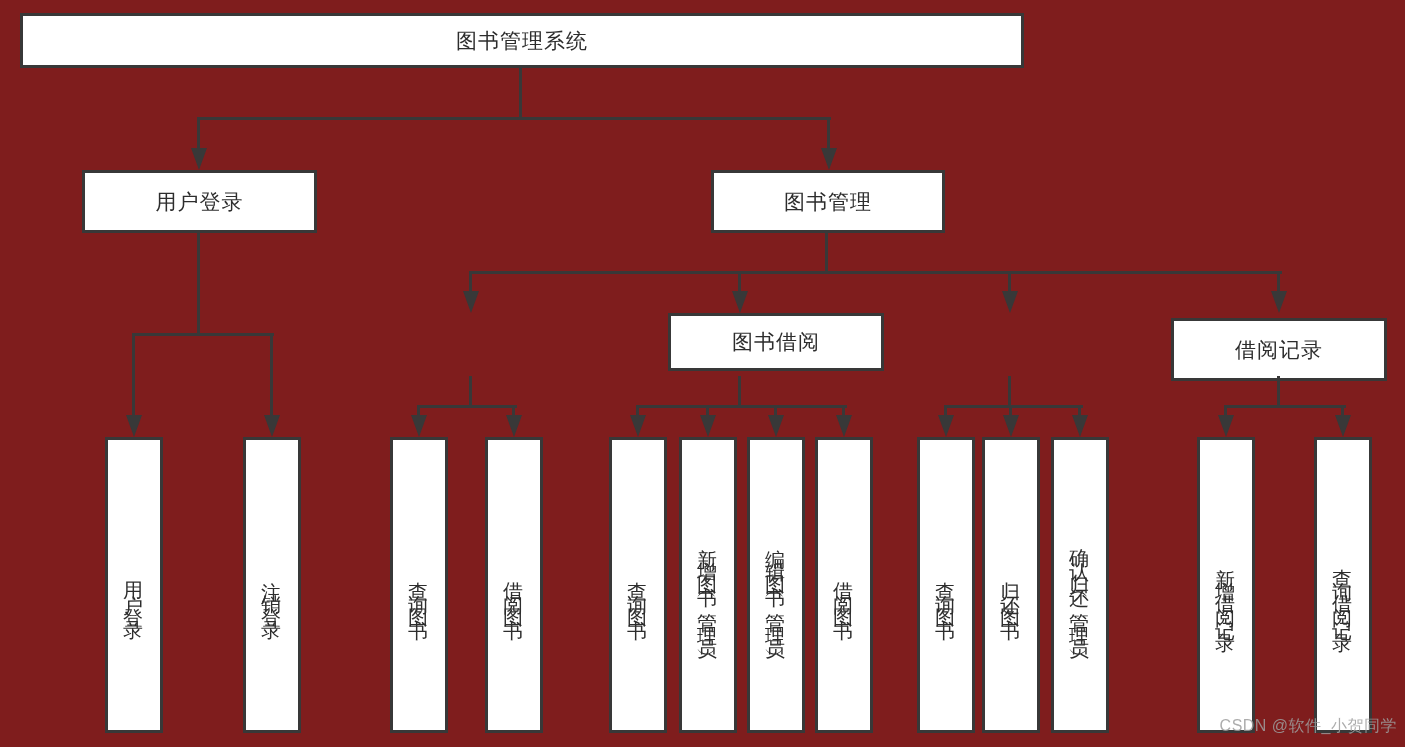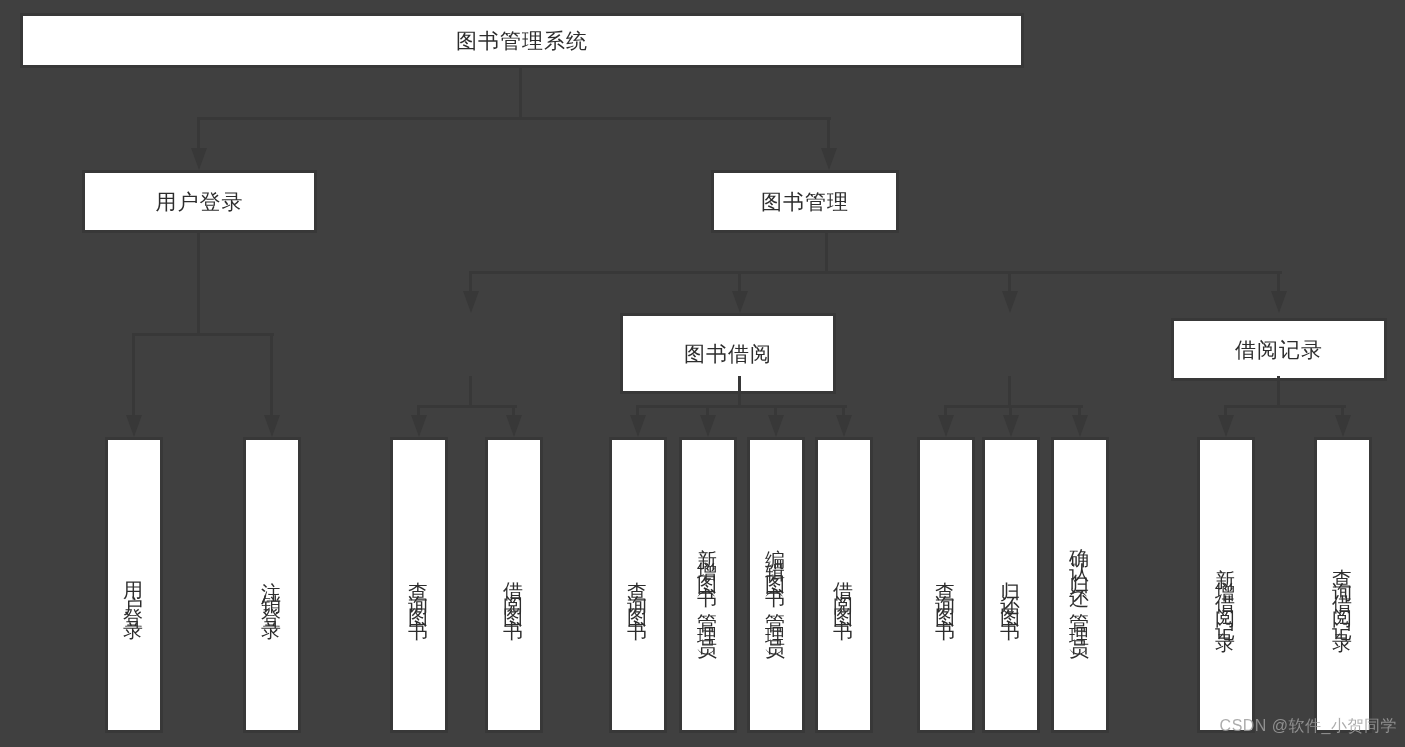--- a/index.html
+++ b/index.html
@@ -4,21 +4,21 @@
 <style>
   html, body { margin: 0; padding: 0; }
   body {
     font-family: "Liberation Sans", "DejaVu Sans", sans-serif;
     background: #ffffff;
   }
   #canvas {
     position: relative;
     width: 1405px;
     height: 747px;
-    background: #404040;
+    background: #7f1d1d;
     overflow: hidden;
   }
   
   .box {
     position: absolute;
     box-sizing: border-box;
     border: 3px solid #383838;
     background: #ffffff;
     display: flex;
     align-items: center;
@@ -78,41 +78,41 @@
   <div class="box h" style="left:20px;top:13px;width:1004px;height:55px">图书管理系统</div>
 
   <div class="vl" style="left:519px;top:68px;height:50px"></div>
   <div class="hl" style="left:197px;top:117px;width:634px"></div>
   <div class="vl" style="left:197px;top:117px;height:35px"></div>
   <div class="arrow" style="left:191px;top:148px"></div>
   <div class="vl" style="left:827px;top:117px;height:35px"></div>
   <div class="arrow" style="left:821px;top:148px"></div>
 
   <div class="box h" style="left:82px;top:170px;width:235px;height:63px">用户登录</div>
-  <div class="box h" style="left:711px;top:170px;width:188px;height:63px">图书管理</div>
+  <div class="box h" style="left:711px;top:170px;width:234px;height:63px">图书管理</div>
 
   <div class="vl" style="left:197px;top:233px;height:103px"></div>
   <div class="hl" style="left:132px;top:333px;width:142px"></div>
   <div class="vl" style="left:132px;top:333px;height:84px"></div>
   <div class="arrow" style="left:126px;top:415px"></div>
   <div class="vl" style="left:270px;top:333px;height:84px"></div>
   <div class="arrow" style="left:264px;top:415px"></div>
 
   <div class="vl" style="left:825px;top:233px;height:41px"></div>
   <div class="hl" style="left:469px;top:271px;width:813px"></div>
   <div class="vl" style="left:469px;top:271px;height:22px"></div>
   <div class="arrow" style="left:463px;top:291px"></div>
   <div class="vl" style="left:738px;top:271px;height:22px"></div>
   <div class="arrow" style="left:732px;top:291px"></div>
   <div class="vl" style="left:1008px;top:271px;height:22px"></div>
   <div class="arrow" style="left:1002px;top:291px"></div>
   <div class="vl" style="left:1277px;top:271px;height:22px"></div>
   <div class="arrow" style="left:1271px;top:291px"></div>
 
-  <div class="box h" style="left:620px;top:313px;width:216px;height:81px">图书借阅</div>
+  <div class="box h" style="left:668px;top:313px;width:216px;height:58px">图书借阅</div>
   <div class="box h" style="left:1171px;top:318px;width:216px;height:63px">借阅记录</div>
 
   <div class="vl" style="left:469px;top:376px;height:32px"></div>
   <div class="hl" style="left:417px;top:405px;width:100px"></div>
   <div class="vl" style="left:417px;top:405px;height:11px"></div>
   <div class="arrow" style="left:411px;top:415px"></div>
   <div class="vl" style="left:512px;top:405px;height:11px"></div>
   <div class="arrow" style="left:506px;top:415px"></div>
 
   <div class="vl" style="left:738px;top:376px;height:32px"></div>

